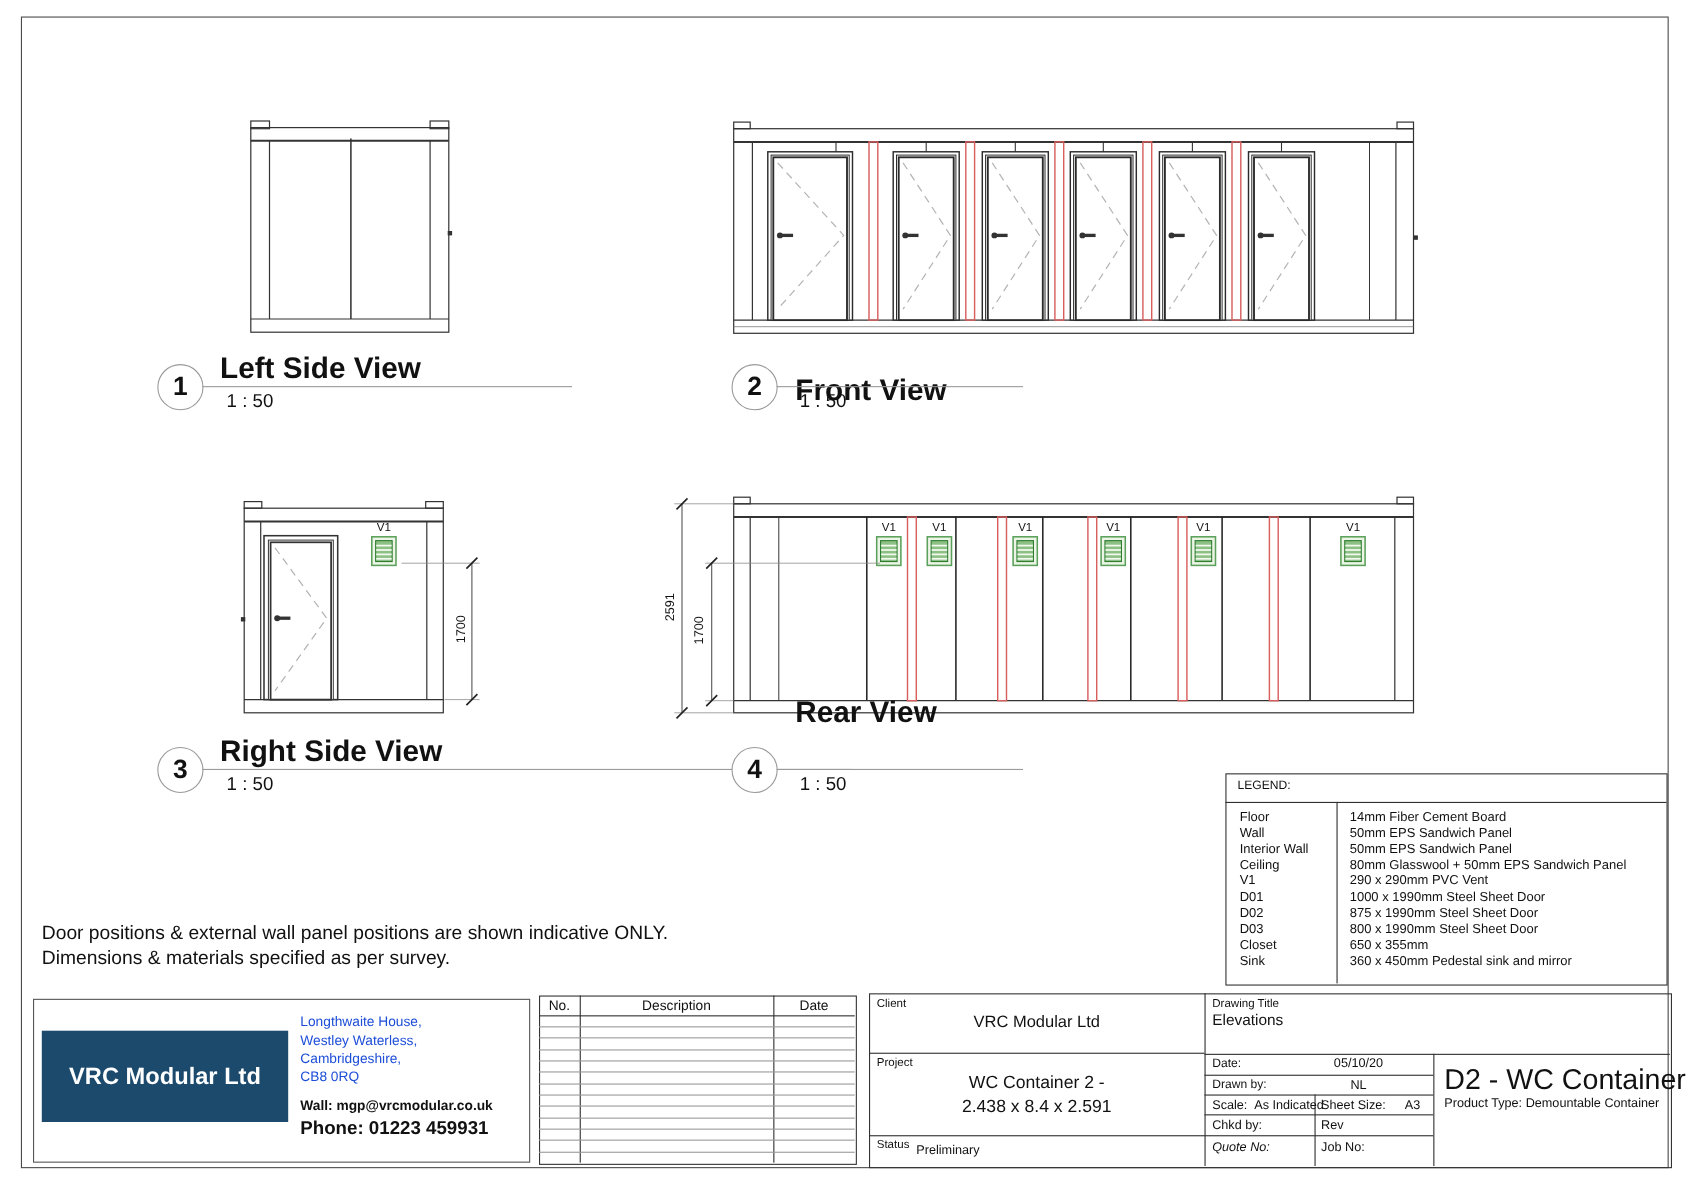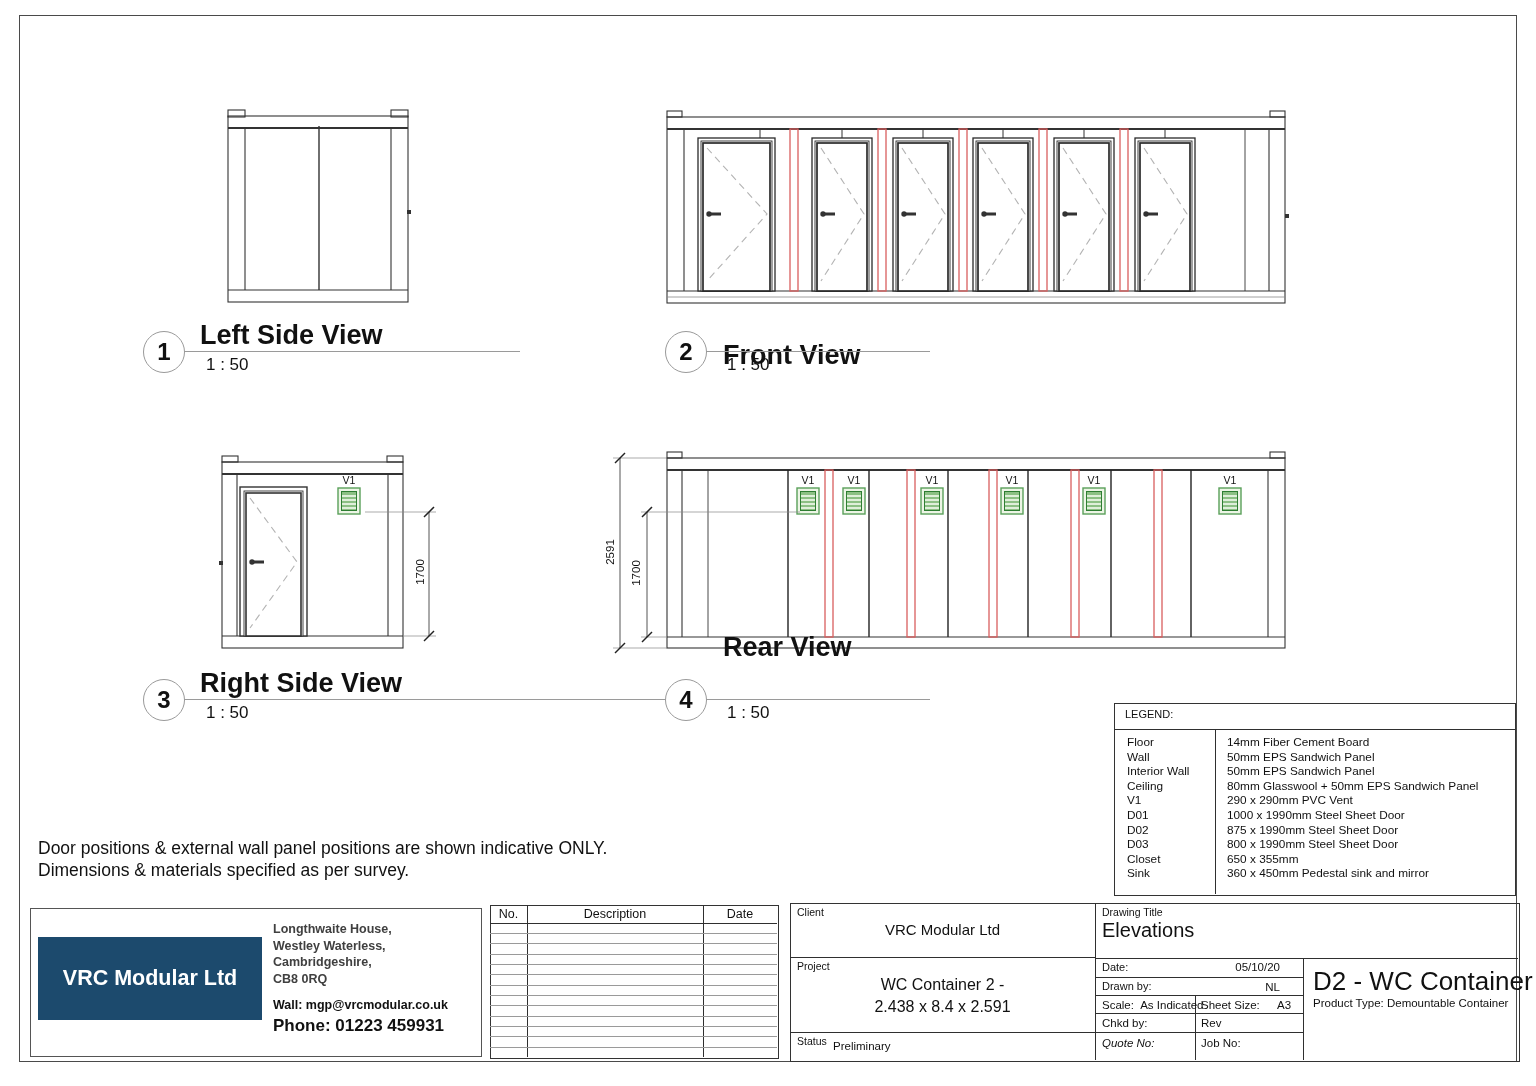--- a/index.html
+++ b/index.html
@@ -1,21 +1,21 @@
 <!DOCTYPE html>
 <html><head>
 <meta charset="utf-8">
 <style>
   html,body{margin:0;padding:0;background:#ffffff;}
   .sheet{position:relative;width:1536px;height:1086px;background:#fff;
          font-family:"Liberation Sans", sans-serif;overflow:hidden;}
   .t{position:absolute;white-space:nowrap;color:#111;}
   .b{font-weight:bold;}
   .c{text-align:center;}
-  .r{text-align:right;}
+  .r{text-align:center;}
   .hl,.vl{position:absolute;background:#2f2f2f;}
   .hl{height:1px;}
   .vl{width:1px;}
   .thin{background:#9a9a9a;}
   .lw{position:absolute;left:0;top:0;}
   .circle{position:absolute;width:40px;height:40px;border:1px solid #9a9a9a;border-radius:50%;
           text-align:center;line-height:40px;font-size:24px;font-weight:bold;color:#111;background:#fff;}
   .vtitle{font-size:27px;font-weight:bold;}
   .vscale{font-size:17px;}
   .rot{transform:rotate(-90deg);transform-origin:center center;text-align:center;}
@@ -247,21 +247,21 @@
     <div>875 x 1990mm Steel Sheet Door</div>
     <div>800 x 1990mm Steel Sheet Door</div>
     <div>650 x 355mm</div>
     <div>360 x 450mm Pedestal sink and mirror</div>
   </div>
 
   <div style="position:absolute;left:30px;top:908px;width:450px;height:147px;border:1.2px solid #555;"></div>
   <div style="position:absolute;left:38px;top:937px;width:224px;height:83px;background:#1c4a6d;">
     <div class="c" style="color:#fff;font-weight:bold;font-size:21.5px;line-height:83px;">VRC Modular Ltd</div>
   </div>
-  <div style="position:absolute;left:273px;top:921px;font-size:12.5px;font-weight:bold;line-height:16.5px;color:#404040;">
+  <div style="position:absolute;left:273px;top:921px;font-size:12.5px;font-weight:normal;line-height:16.5px;color:#1d4ed8;">
     <div>Longthwaite House,</div>
     <div>Westley Waterless,</div>
     <div>Cambridgeshire,</div>
     <div>CB8 0RQ</div>
   </div>
   <div class="t b" style="left:273px;top:998px;font-size:12.5px;">Wall: mgp@vrcmodular.co.uk</div>
   <div class="t b" style="left:273px;top:1016px;font-size:17px;">Phone: 01223 459931</div>
 
   <div style="position:absolute;left:490px;top:905px;width:287px;height:152px;border:1.2px solid #333;"></div>
   <div class="t c" style="left:490px;top:907px;width:37px;font-size:12.5px;">No.</div>
@@ -296,21 +296,21 @@
 
   <div class="t lbl" style="left:797px;top:906px;">Client</div>
   <div class="t c" style="left:790px;top:921px;width:305px;font-size:15px;">VRC Modular Ltd</div>
   <div class="t lbl" style="left:797px;top:960px;">Project</div>
   <div class="t c" style="left:790px;top:976px;width:305px;font-size:16px;">WC Container 2 -</div>
   <div class="t c" style="left:790px;top:998px;width:305px;font-size:16px;">2.438 x 8.4 x 2.591</div>
   <div class="t lbl" style="left:797px;top:1035px;">Status</div>
   <div class="t val" style="left:833px;top:1040px;">Preliminary</div>
 
   <div class="t lbl" style="left:1102px;top:906px;">Drawing Title</div>
-  <div class="t" style="left:1102px;top:919px;font-size:20px;">Elevations</div>
+  <div class="t" style="left:1102px;top:919px;font-size:14px;">Elevations</div>
 
   <div class="t val" style="left:1102px;top:961px;font-size:11px;">Date:</div>
   <div class="t r val" style="left:1190px;top:961px;width:90px;">05/10/20</div>
   <div class="t val" style="left:1102px;top:980px;font-size:11px;">Drawn by:</div>
   <div class="t r val" style="left:1190px;top:981px;width:90px;">NL</div>
 
   <div class="t val" style="left:1102px;top:999px;">
     <span>Scale:</span>
     <span style="margin-left:3px;">As Indicated</span>
   </div>

